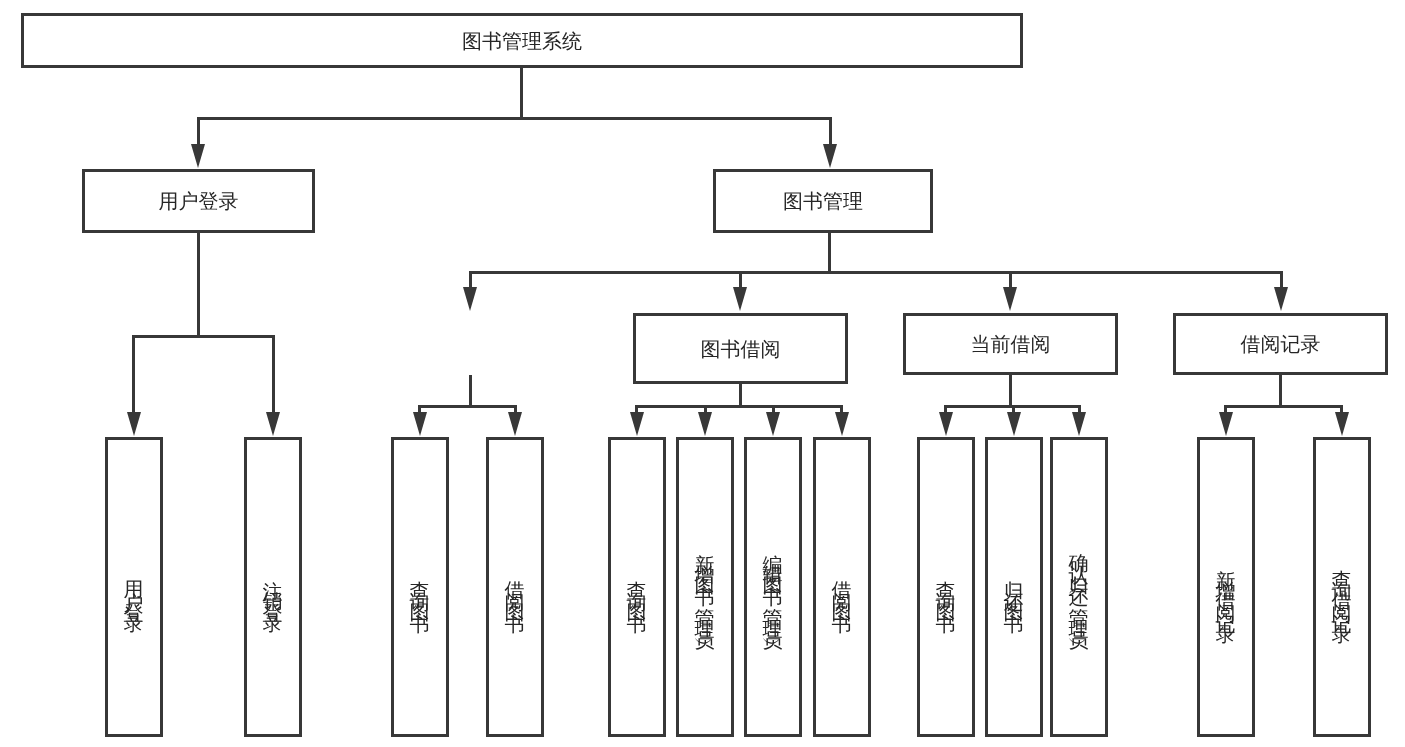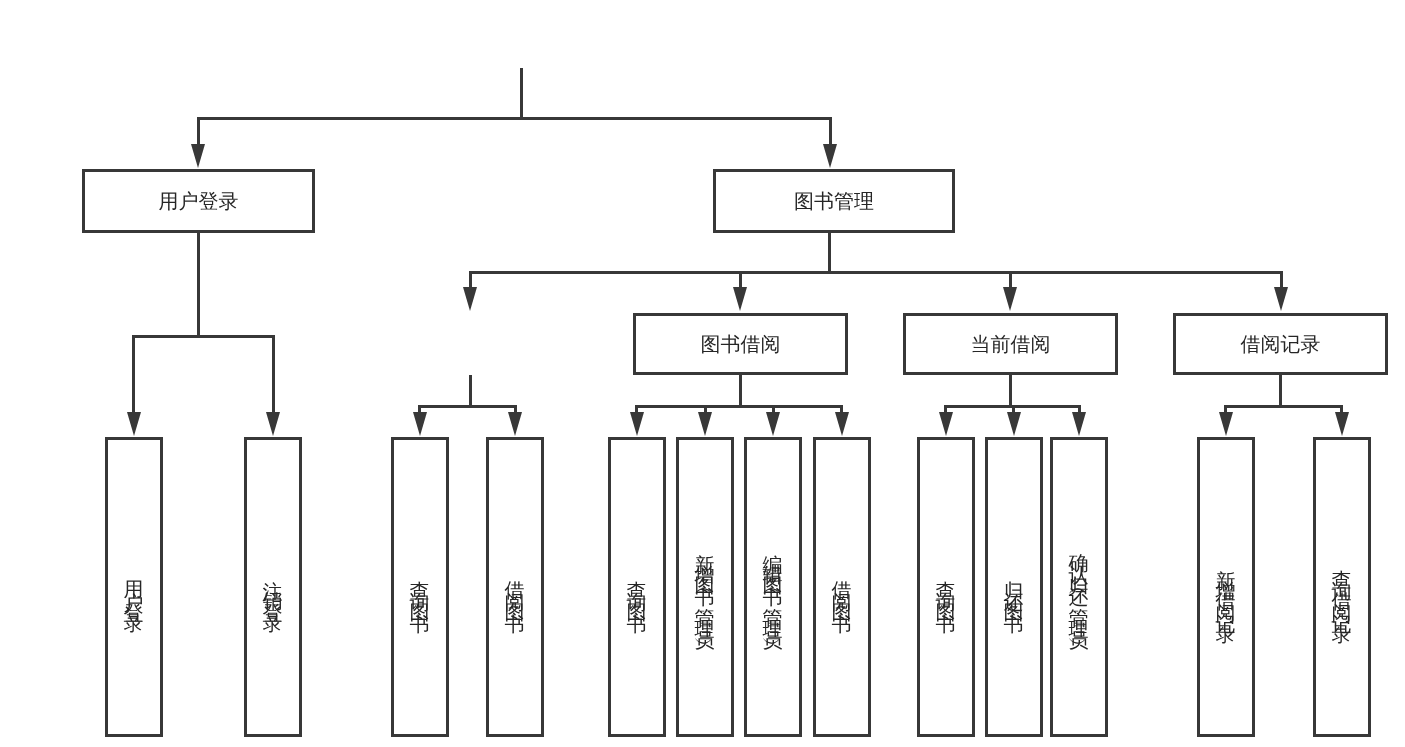--- a/index.html
+++ b/index.html
@@ -48,25 +48,26 @@
     color: rgba(193,193,193,0.95);
     white-space: nowrap;
     z-index: 4;
   }
 </style>
 </head>
 <body>
 
 <div class="stage">
 
+  <div class="box" style="left:21px; top:13px; width:1002px; height:55px;">图书管理系统</div>
 
   <div class="box" style="left:82px; top:169px; width:233px; height:64px;">用户登录</div>
-  <div class="box" style="left:713px; top:169px; width:242px; height:64px;">图书管理</div>
+  <div class="box" style="left:713px; top:169px; width:220px; height:64px;">图书管理</div>
 
-  <div class="box" style="left:633px; top:313px; width:215px; height:62px;">图书借阅</div>
+  <div class="box" style="left:633px; top:313px; width:215px; height:71px;">图书借阅</div>
   <div class="box" style="left:1173px; top:313px; width:215px; height:62px;">借阅记录</div>
   <div class="box" style="left:903px; top:313px; width:215px; height:62px;">当前借阅</div>
 
   <div class="box vbox" style="left:105px; top:437px; width:58px; height:300px;">用户登录</div>
   <div class="box vbox" style="left:244px; top:437px; width:58px; height:300px;">注销登录</div>
 
   <div class="box vbox" style="left:391px; top:437px; width:58px; height:300px;">查询图书</div>
   <div class="box vbox" style="left:486px; top:437px; width:58px; height:300px;">借阅图书</div>
 
   <div class="box vbox" style="left:608px; top:437px; width:58px; height:300px;">查询图书</div>

